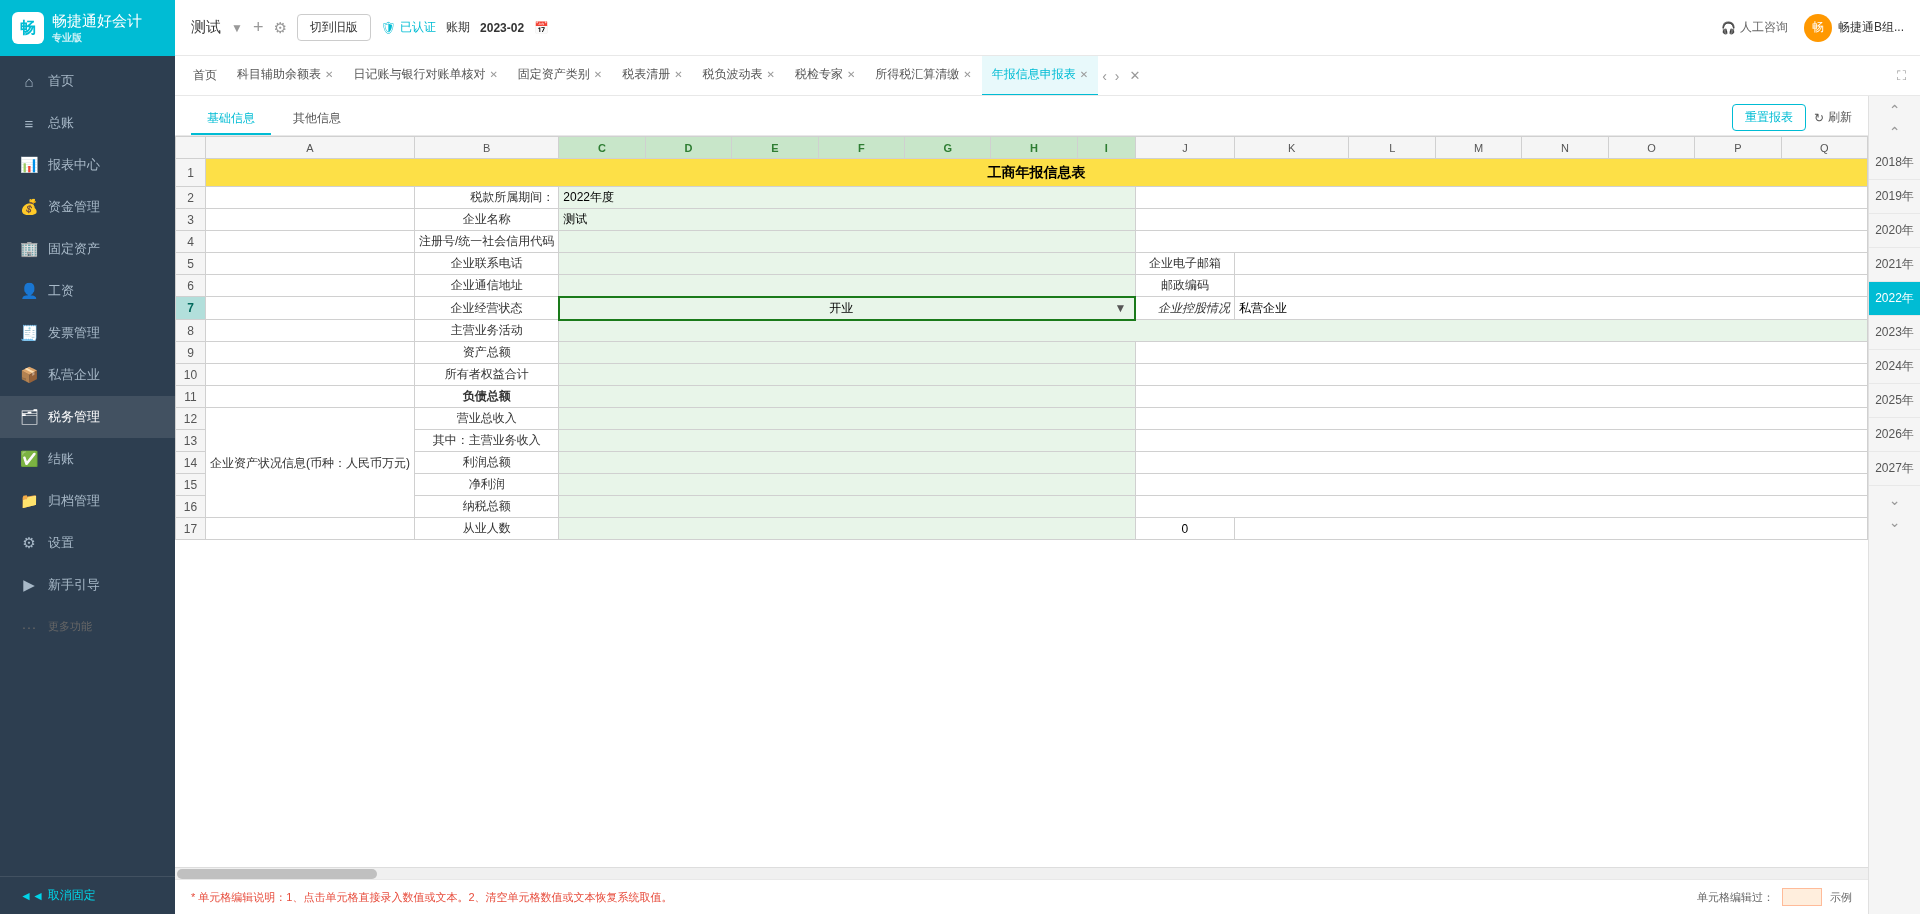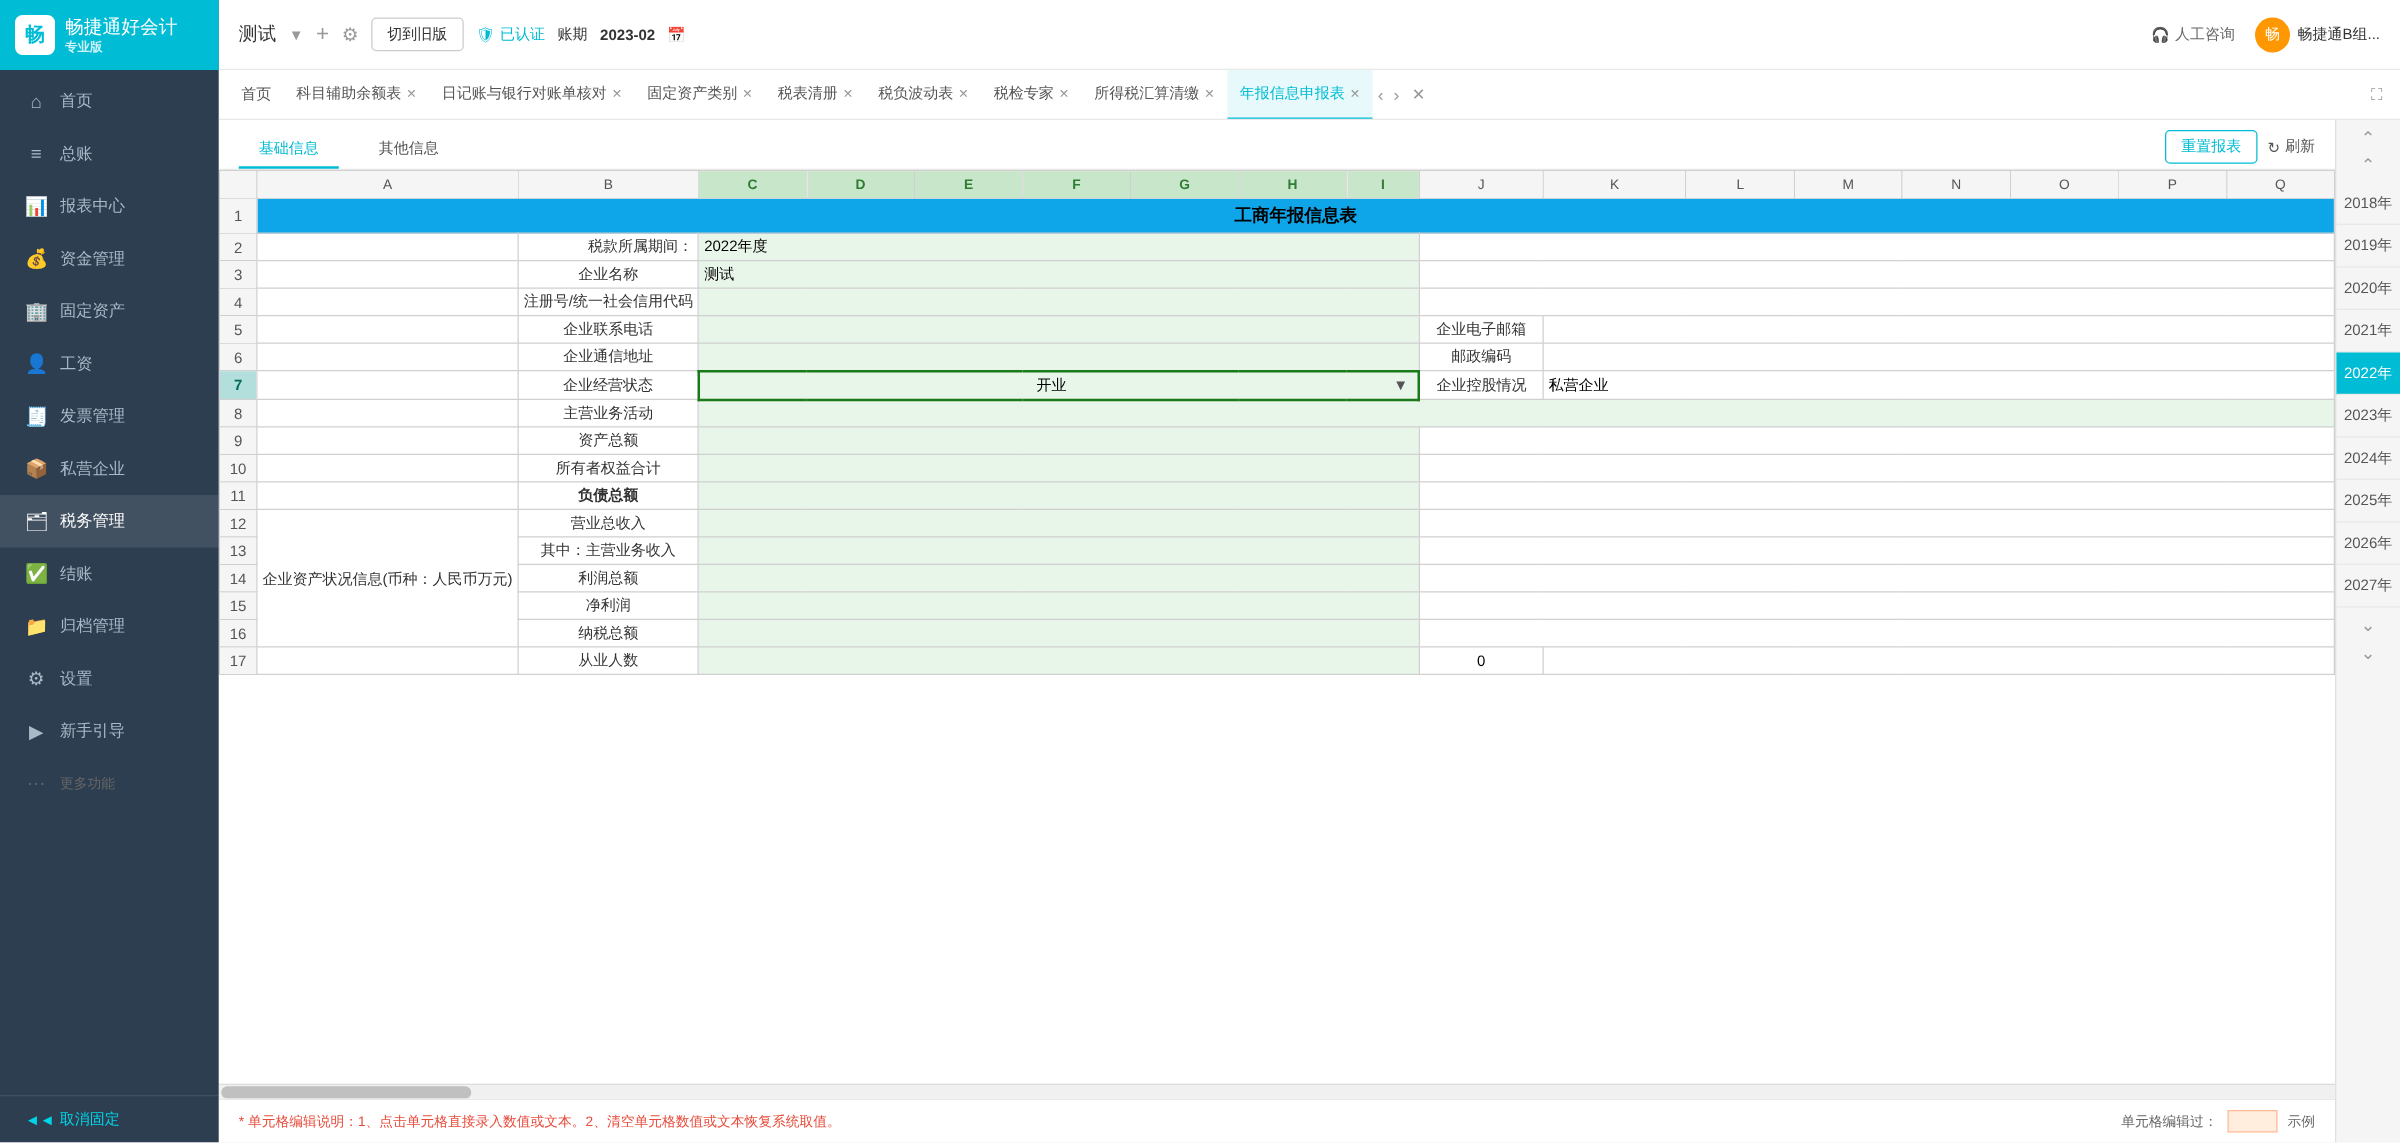--- a/index.html
+++ b/index.html
@@ -106,21 +106,21 @@
 
     
     .spreadsheet-container {
       flex: 1; display: flex; flex-direction: column; overflow: hidden; background: white; margin: 0;
     }
     .sub-tabs {
       display: flex; align-items: center; padding: 8px 16px 0;
       background: white; border-bottom: 1px solid #e8e8e8;
       justify-content: space-between;
     }
-    .sub-tab-left { display: flex; gap: 16px; }
+    .sub-tab-left { display: flex; gap: 6px; }
     .sub-tab {
       padding: 6px 16px; border-bottom: 2px solid transparent;
       cursor: pointer; font-size: 12px; color: #555;
     }
     .sub-tab.active { color: #00bcd4; border-bottom: 2px solid #00bcd4; }
     .sub-tab-right { display: flex; gap: 8px; align-items: center; margin-bottom: 4px; }
     .btn-reset {
       border: 1px solid #00bcd4; color: #00bcd4; background: white;
       padding: 4px 12px; border-radius: 4px; font-size: 12px; cursor: pointer;
     }
@@ -148,21 +148,21 @@
       color: #555;
       width: 30px;
       min-width: 30px;
       position: sticky; left: 0; z-index: 1;
     }
     .corner-header {
       background: #f5f5f5;
       position: sticky; top: 0; left: 0; z-index: 3;
       width: 30px;
     }
-    .cell-title { text-align: center; font-size: 14px; font-weight: bold; background: #0ea5e9; }
+    .cell-title { text-align: center; font-size: 14px; font-weight: bold; background: #fde047; }
     .cell-label { text-align: right; color: #333; background: white; }
     .cell-value { text-align: left; background: white; }
     .cell-center { text-align: center; background: white; }
     .col-C-active { background: #e8f5e9 !important; }
     .cell-active-border { border: 2px solid #1a7a1a !important; background: white; }
     .footer-bar {
       background: white; border-top: 1px solid #e8e8e8; padding: 8px 16px;
       display: flex; align-items: center; justify-content: space-between;
       font-size: 11px; color: #666; flex-shrink: 0;
     }
@@ -467,21 +467,21 @@
             <tr style="background:#fff;">
               <td class="row-header" style="background:#b2dfdb;color:#00695c;font-weight:bold;">7</td>
               <td class="cell-value"></td>
               <td class="cell-label" style="text-align:center;">企业经营状态</td>
               <td colspan="7" class="cell-active-border col-C-active" style="border:2px solid #1a7a1a;background:white;">
                 <div style="display:flex;align-items:center;justify-content:space-between;padding:0 4px;">
                   <span style="flex:1;text-align:center;">开业</span>
                   <span style="color:#555;">▼</span>
                 </div>
               </td>
-              <td class="cell-label" style="text-align:center;">企业控股情况</td>
+              <td class="cell-label" style="font-style:italic;">企业控股情况</td>
               <td colspan="7" class="cell-value">私营企业</td>
             </tr>
 
             <tr>
               <td class="row-header">8</td>
               <td class="cell-value"></td>
               <td class="cell-label" style="text-align:center;">主营业务活动</td>
               <td colspan="15" class="cell-value col-C-active"></td>
             </tr>
 

